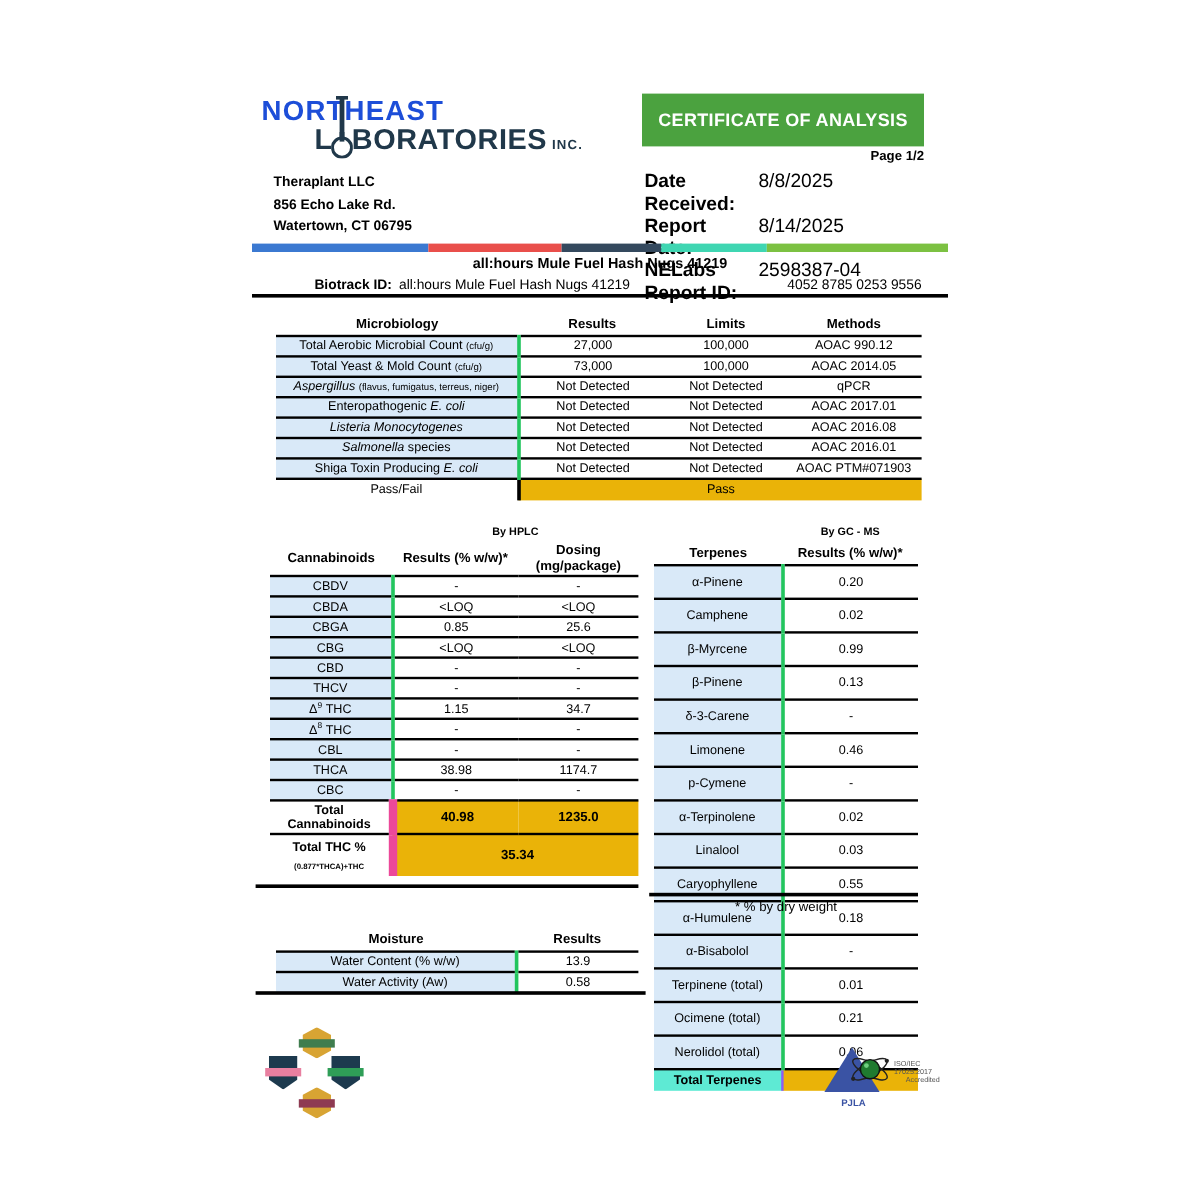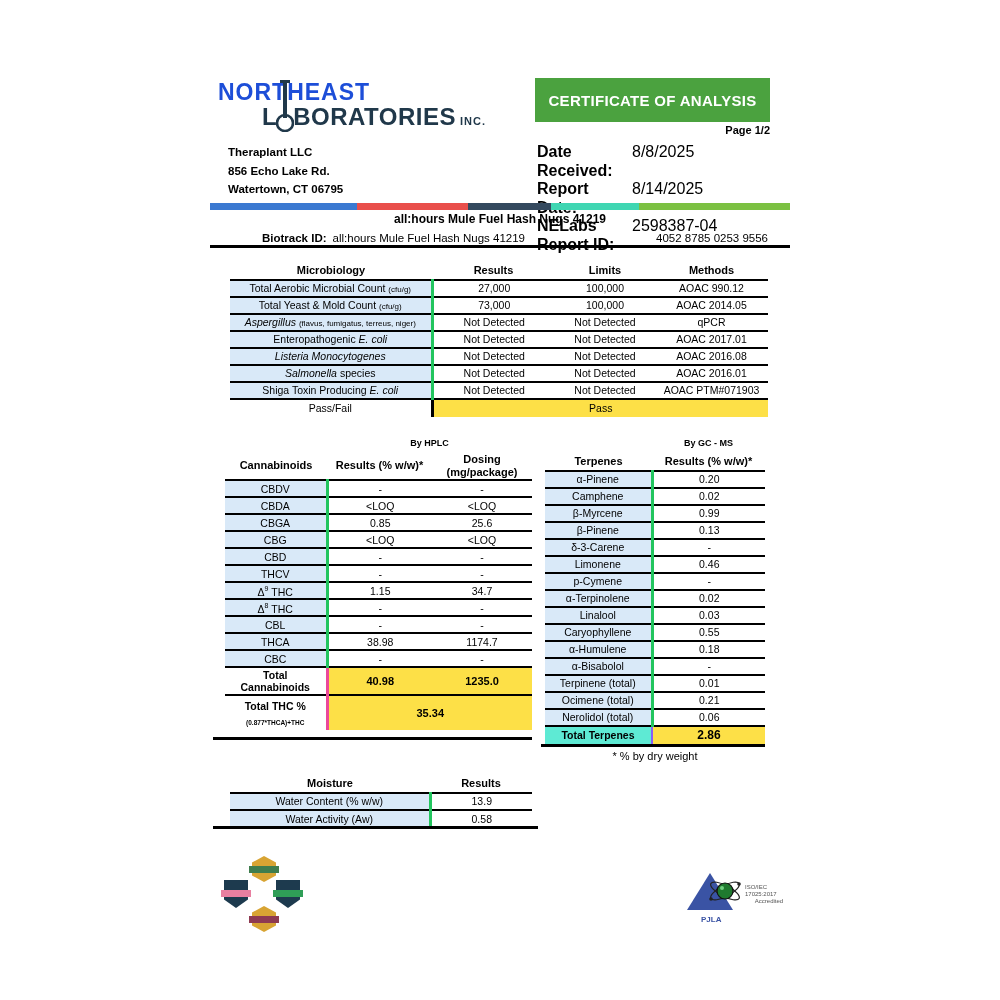--- a/index.html
+++ b/index.html
@@ -35,43 +35,43 @@
   .biotrack .bt-num { position:absolute; right:22px; top:2px; }
   
   table { border-collapse:collapse; table-layout:fixed; }
   td, th { font-size:10.5px; text-align:center; vertical-align:middle; padding:1px 2px; line-height:1.15; }
   th { font-size:11px; font-weight:bold; border-bottom:2px solid #000; }
   td.lbl { background:#d9e9f8; border-right:3px solid #22c55e; }
   tr.drow td { border-top:2px solid #000; }
   .note { font-size:8px; }
   sup { font-size:7px; vertical-align:super; }
   sub { font-size:6.5px; vertical-align:sub; }
-  .greencell { background:#fde047; }
+  .greencell { background:#eab308; }
   
   .micro { position:absolute; left:230px; top:261px; width:538px; }
   .micro th { height:19px; }
   .micro td { height:17px; }
   .micro tr.pass td { height:18px; }
   .micro td.passlbl { background:#fff; border-right:3px solid #000; }
   
   .cap { position:absolute; font-size:9px; font-weight:600; text-align:center; }
   .cap-hplc { left:327px; top:438px; width:205px; }
   .cap-gcms { left:652px; top:438px; width:113px; }
   
   .cann { position:absolute; left:225px; top:452px; width:307px; }
   .cann th { height:19px; }
   .cann td { height:17px; }
   .cann tr.tot1 td { height:27px; }
   .cann tr.tot2 td { height:35px; }
-  .cann td.totlbl { background:#fff; border-right:3px solid #ec4899; font-weight:600; }
+  .cann td.totlbl { background:#fff; border-right:7px solid #ec4899; font-weight:600; }
   .cann tr.tot1 td.gval, .cann tr.tot2 td.gval { font-weight:bold; font-size:11px;margin-top:44px; }
   
   .terp { position:absolute; left:545px; top:452px; width:220px; }
   .terp th { height:19px; }
-  .terp td { height:17px; }
+  .terp td { height:28px; }
   .terp tr.tot td { height:18px; }
   .terp td.totlbl { background:#5eead4; border-right:2px solid #8b5cf6; font-weight:600; }
   .terp tr.tot td.gval { font-weight:bold; font-size:12px; }
   .footnote { position:absolute; left:545px; top:750px; width:220px; text-align:center; font-size:11px; font-weight:400; }
   
   .moist { position:absolute; left:230px; top:775px; width:302px; }
   .moist th { height:18px; }
   .moist td { height:17px; }
   
   .rule { position:absolute; height:3px; background:#000; }

